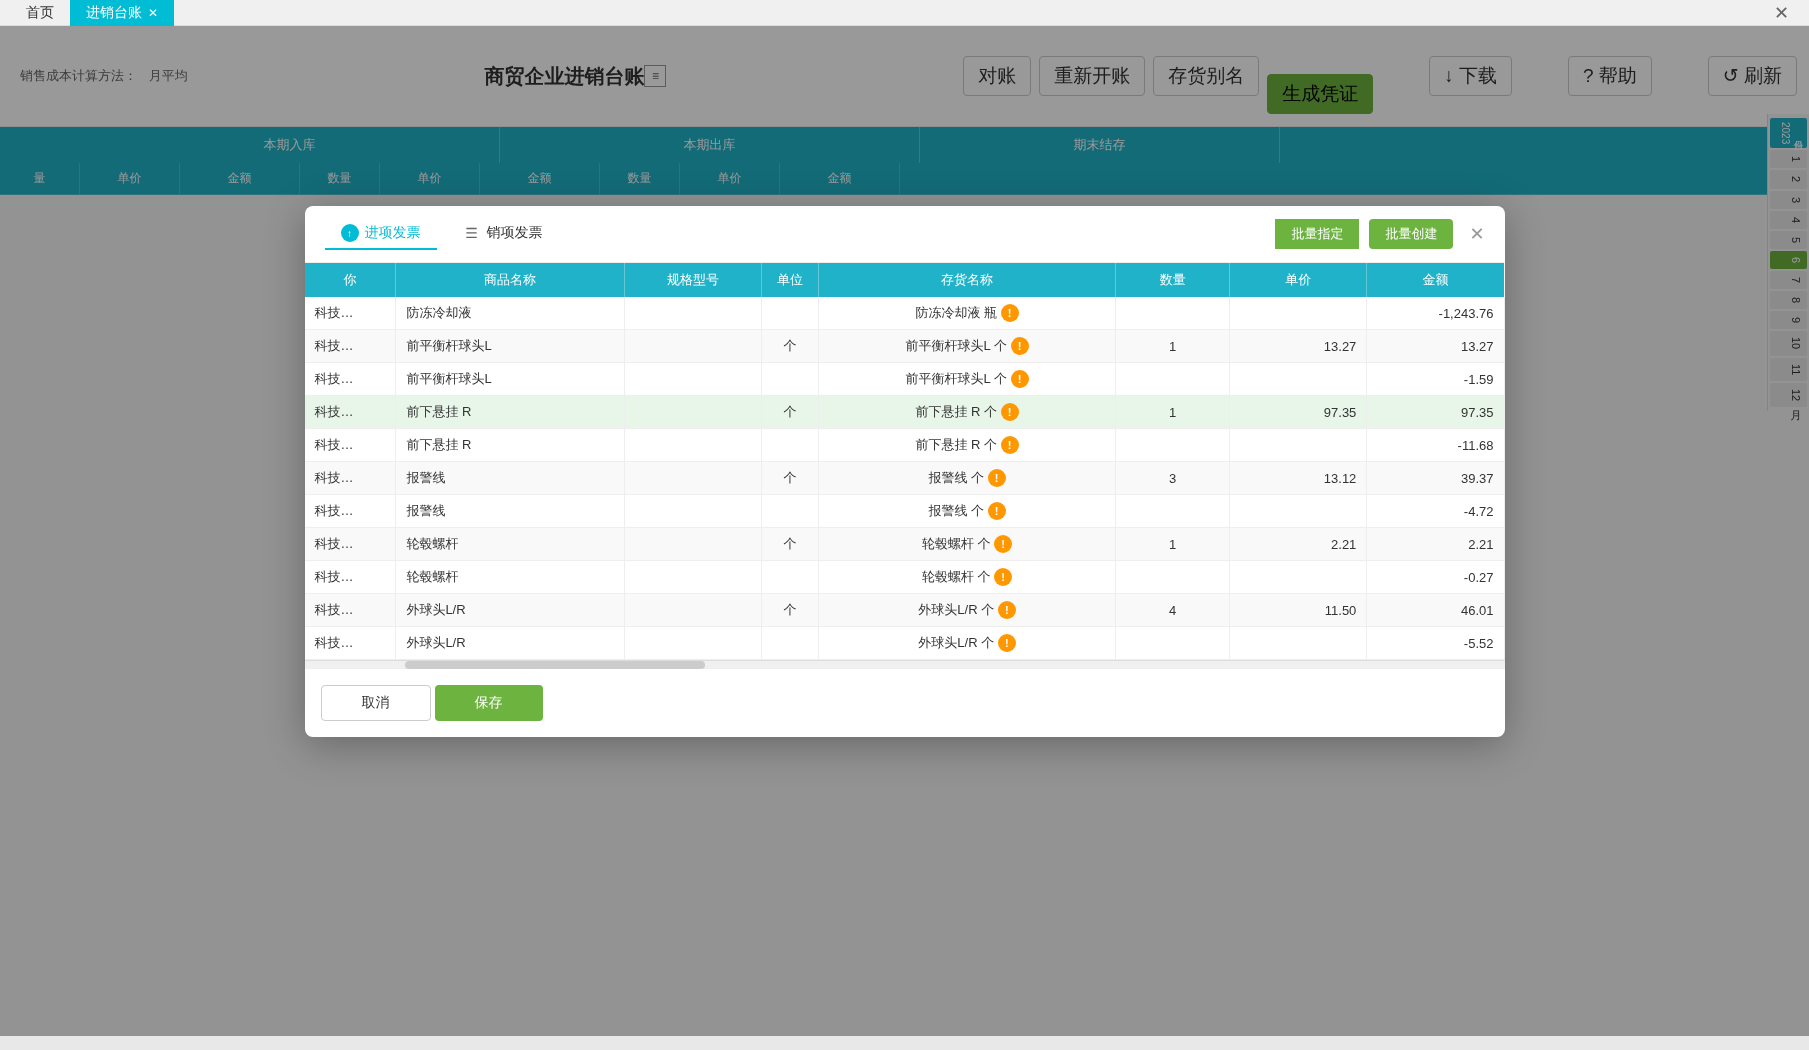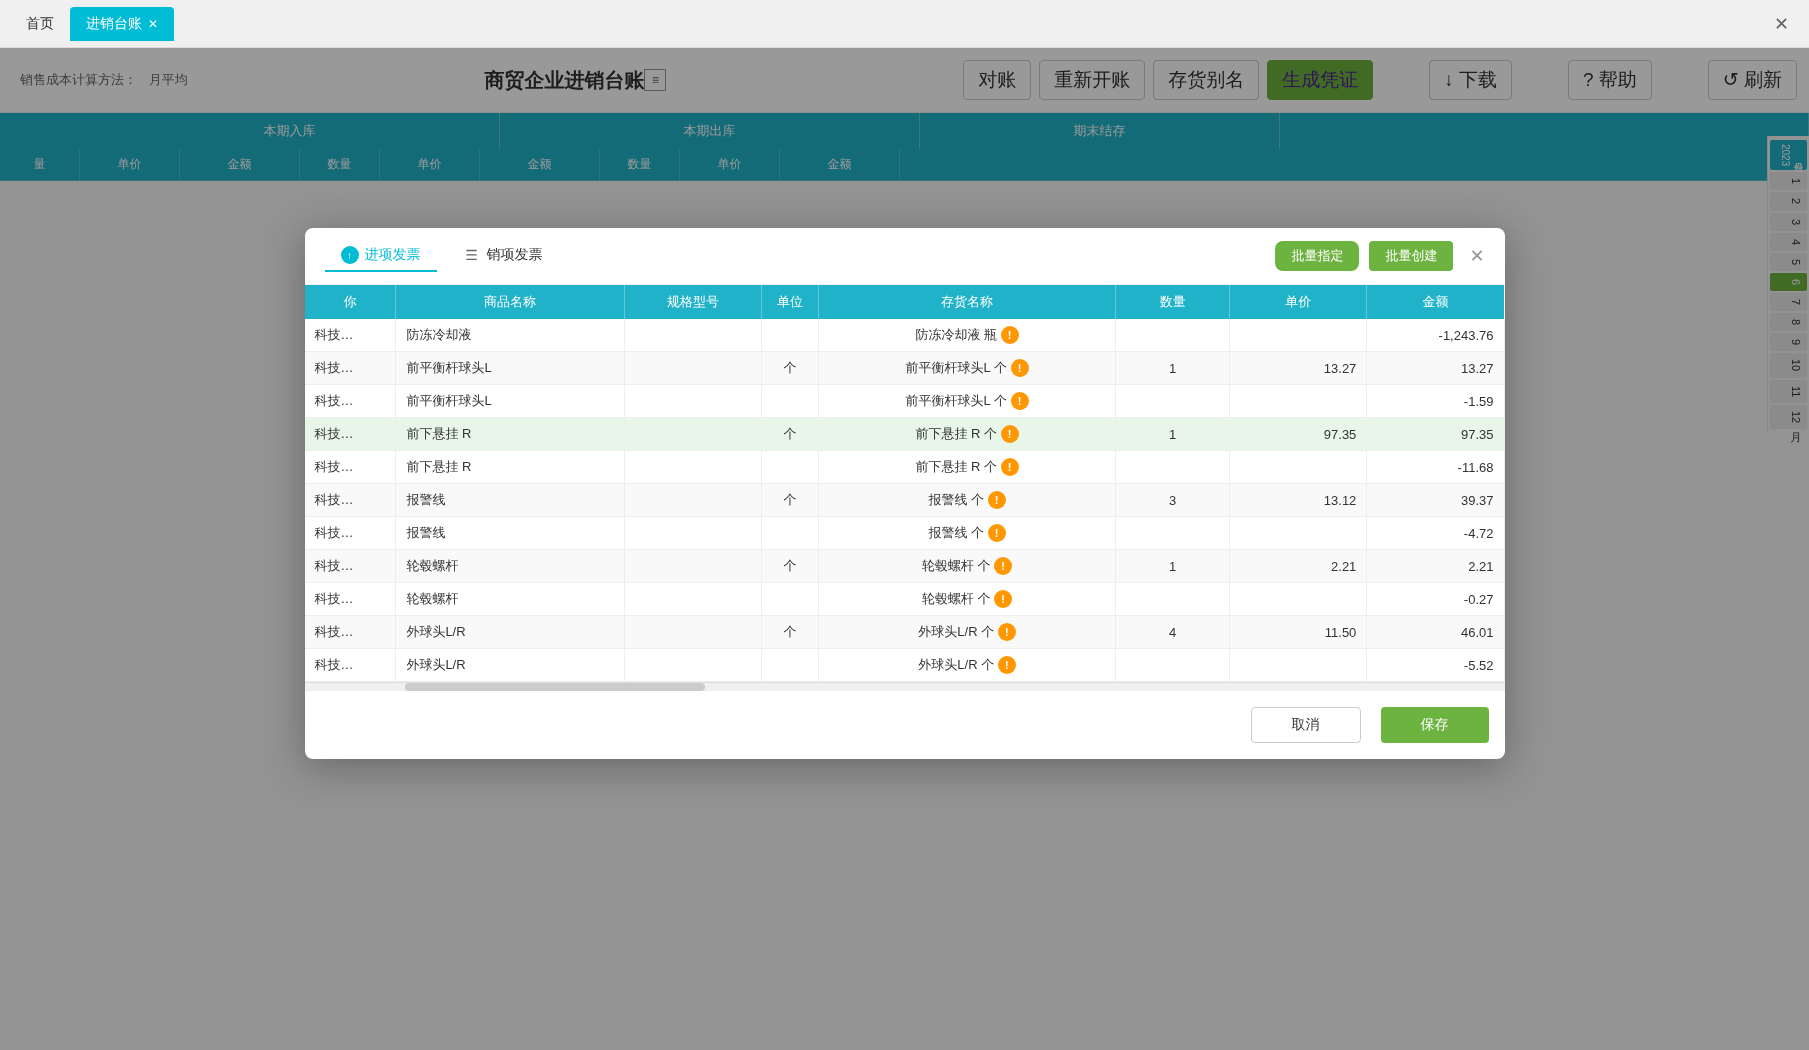--- a/index.html
+++ b/index.html
@@ -12,21 +12,21 @@
       overflow: hidden;
       position: relative;
     }
 
     
     .tab-bar {
       display: flex;
       align-items: center;
       background: #f0f0f0;
       border-bottom: 1px solid #ddd;
-      height: 48px;
+      height: 26px;
       padding: 0 10px;
       position: relative;
     }
     .tab-item {
       padding: 8px 16px;
       cursor: pointer;
       font-size: 14px;
       color: #333;
       border-radius: 4px 4px 0 0;
     }
@@ -106,22 +106,23 @@
       padding: 6px 14px;
       border-radius: 4px;
       border: 1px solid #ddd;
       cursor: pointer;
       font-size: 19px;
       background: #fff;
       color: #333;
     }
     .btn-primary {
       background: #6db33f;
-      color: #4c1d95;
+      color: #000000;
       border-color: #6db33f;
+      margin-top: 36px;
     }
     .btn-outline {
       background: #fff;
       color: #333;
       border: 1px solid #ccc;
     }
     .btn-icon {
       display: flex;
       align-items: center;
       gap: 4px;
@@ -240,21 +241,21 @@
     .modal-header-buttons {
       margin-left: auto;
       display: flex;
       gap: 10px;
     }
     .btn-batch-assign {
       background: #6db33f;
       color: #fff;
       border: none;
       padding: 6px 16px;
-      border-radius: 8px;
+      border-radius: 0;
       cursor: pointer;
       font-size: 13px;
     }
     .btn-batch-create {
       background: #6db33f;
       color: #fff;
       border: none;
       padding: 6px 16px;
       border-radius: 4px;
       cursor: pointer;
@@ -318,22 +319,22 @@
       color: #fff;
       font-size: 11px;
       align-items: center;
       justify-content: center;
       font-weight: bold;
     }
 
     
     .modal-footer {
       display: flex;
-      justify-content: flex-end;
-      gap: 20px;
+      justify-content: flex-start;
+      gap: 4px;
       padding: 16px;
       border-top: 1px solid #eee;
     }
     .btn-cancel {
       padding: 8px 40px;
       border: 1px solid #ccc;
       background: #fff;
       color: #333;
       border-radius: 4px;
       cursor: pointer;

